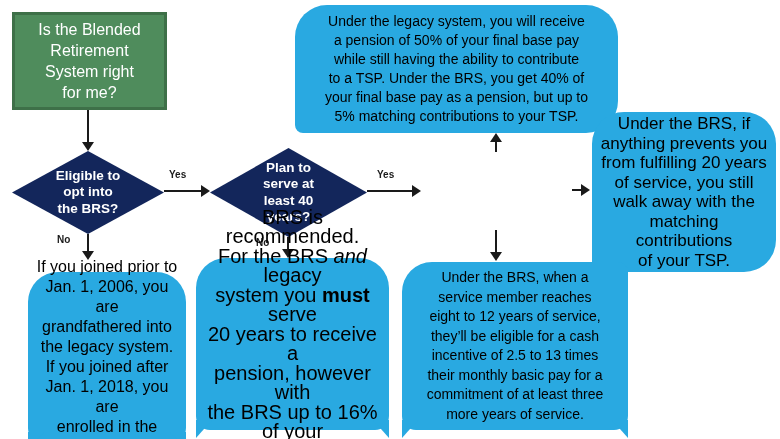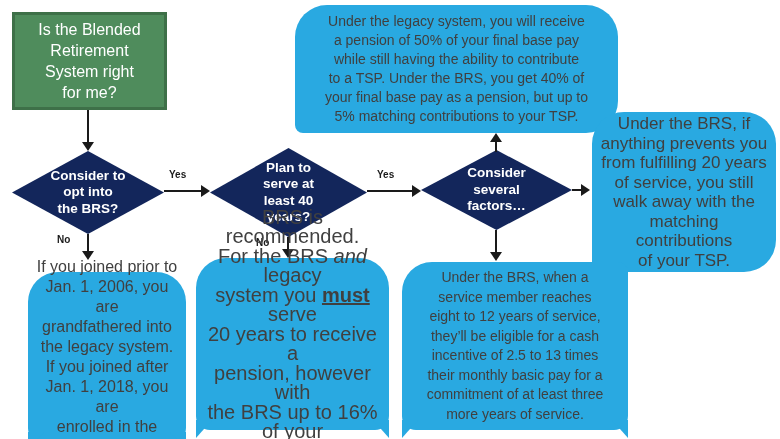--- a/index.html
+++ b/index.html
@@ -24,21 +24,21 @@
     text-align:center; color:#fff; font-weight:bold; font-size:13.5px; line-height:16.5px;
     background:var(--diamond-navy,#13265b);
     clip-path:polygon(50% 0,100% 50%,50% 100%,0 50%);
   }
   .d1 { left:12px;  top:151px; width:152px; height:83px; }
   .d2 { left:210px; top:148px; width:157px; height:89px; }
   .d3 { left:421px; top:150px; width:151px; height:80px; }
 
   
   .bubble {
-    position:absolute; background:var(--bubble-blue,#29a9e1); color:#404040;
+    position:absolute; background:var(--bubble-blue,#29a9e1); color:#000000;
     display:flex; align-items:center; justify-content:center; text-align:center;
     box-sizing:border-box; padding:6px 8px;
   }
   .b-top   { left:295px; top:5px;   width:323px; height:128px; border-radius:32px 32px 32px 8px;  font-size:14px;   line-height:19px; }
   .b-right { left:592px; top:112px; width:184px; height:160px; border-radius:32px 32px 32px 10px; font-size:17px; line-height:19.5px; }
   .b-bl    { left:28px;  top:260px; width:158px; height:170px; border-radius:30px 30px 14px 14px; font-size:16px;   line-height:20px;margin-top:12px; }
   .b-bm    { left:196px; top:258px; width:193px; height:172px; border-radius:30px 30px 14px 14px; font-size:20px; line-height:19.5px; }
   .b-br    { left:402px; top:262px; width:226px; height:168px; border-radius:30px 10px 14px 14px; font-size:14px; line-height:19.5px; }
   
   .horns::before {
@@ -65,34 +65,29 @@
 <div class="canvas">
 
   <div class="start-box">
     <span class="pre">Is the Blended
 Retirement
 System right
 for me?</span>
   </div>
 
   <div class="diamond d1">
-    <span class="pre">Consider to
+    <span class="pre">Eligible to
 opt into
 the BRS?</span>
   </div>
   <div class="diamond d2">
     <span class="pre">Plan to
 serve at
 least 40
 years?</span>
-  </div>
-  <div class="diamond d3">
-    <span class="pre">Consider
-several
-factors…</span>
   </div>
 
   <div class="vline" style="left:87px; top:110px; height:33px;"></div>
   <div class="head-down" style="left:82px; top:142px;"></div>
 
   <div class="hline" style="left:164px; top:190px; width:38px;"></div>
   <div class="head-right" style="left:201px; top:185px;"></div>
   <span class="edge-label" style="left:169px; top:169px;">Yes</span>
 
   <div class="hline" style="left:367px; top:190px; width:46px;"></div>
@@ -141,21 +136,21 @@
 grandfathered into
 the legacy system.
 If you joined after
 Jan. 1, 2018, you are
 enrolled in the BRS.</div>
   </div>
 
   <div class="bubble b-bm horns">
     <div class="pre"><span>BRS is recommended.
 For the BRS </span><span style="font-style: italic;">and</span><span> legacy
-system you </span><span style="font-weight: bold; text-decoration: underline;">must</span><span> serve
+system you </span><span style="font-weight: bold;">must</span><span> serve
 20 years to receive a
 pension, however with
 the BRS up to 16% of your
 TSP contributions
 will be matched.</span></div>
   </div>
 
   <div class="bubble b-br horns">
     <div class="pre">Under the BRS, when a
 service member reaches

